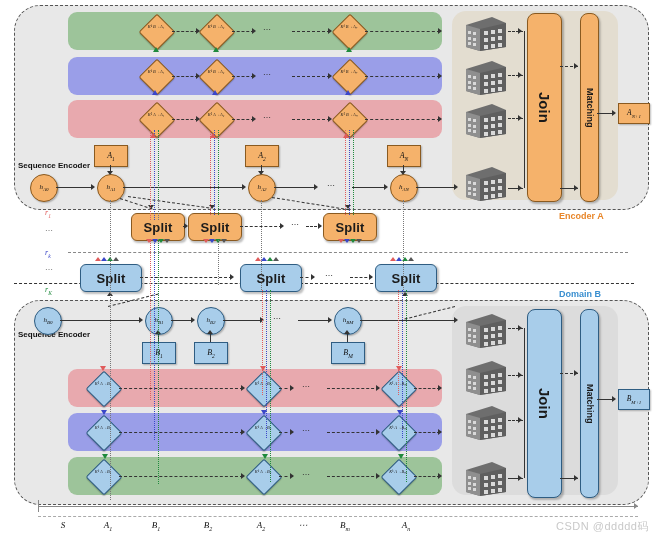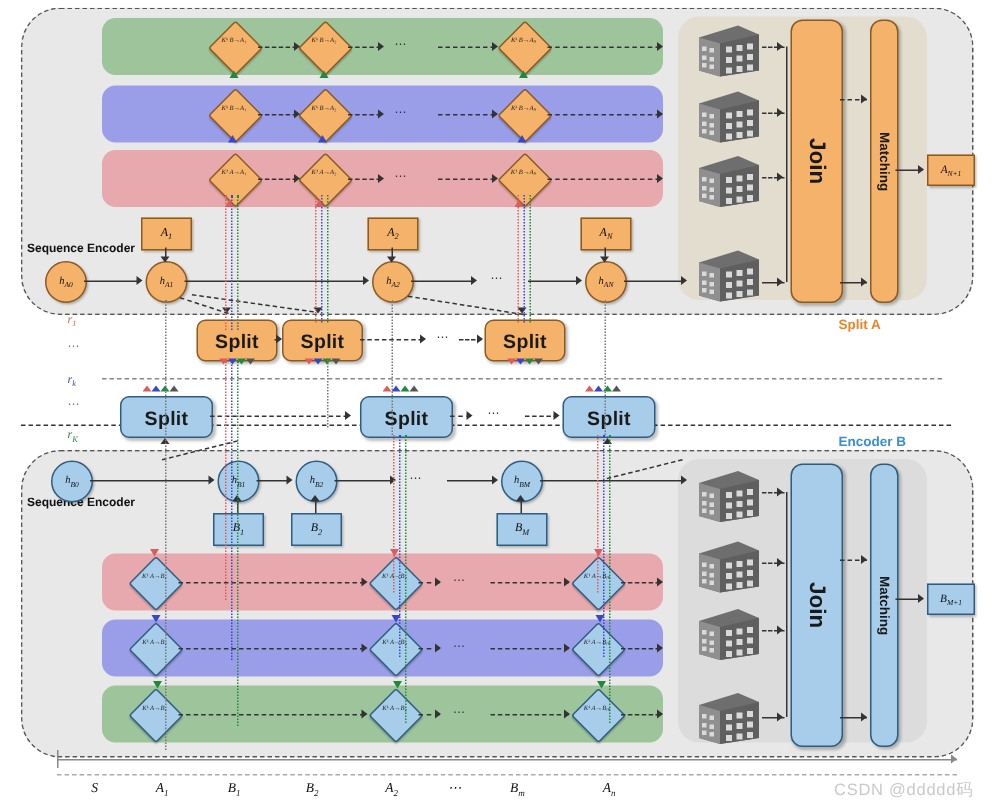--- a/index.html
+++ b/index.html
@@ -374,21 +374,21 @@
   <div class="tall small" style="left:580px;top:13px;width:17px;height:187px;">
     <span>Matching</span>
   </div>
   <div class="hline" style="left:597px;top:113px;width:18px;"></div>
   <div class="harrow" style="left:612px;top:110px;"></div>
 
   <div class="obox" style="left:618px;top:103px;">
     <span>A<sub>N+1</sub></span>
     </div>
 
-  <div class="domlab" style="left:559px;top:211px;">Split A</div>
+  <div class="domlab" style="left:559px;top:211px;">Encoder A</div>
 
   <div class="rlab" style="left:45px;top:208px;color:#e05b5b;">
     <span>r<sub>1</sub></span></div>
   <div class="dots" style="left:45px;top:226px;color:#777;">⋯</div>
   <div class="rlab" style="left:45px;top:248px;color:#3a46c8;">
     <span>r<sub>k</sub></span></div>
   <div class="dots" style="left:45px;top:265px;color:#777;">⋯</div>
   <div class="rlab" style="left:45px;top:285px;color:#1f8a3c;">
     <span>r<sub>K</sub></span></div>
 
@@ -640,21 +640,21 @@
   <div class="tall bl small" style="left:580px;top:309px;width:17px;height:187px;">
     <span>Matching</span>
   </div>
   <div class="hline" style="left:597px;top:399px;width:18px;"></div>
   <div class="harrow" style="left:612px;top:396px;"></div>
 
   <div class="obox bl" style="left:618px;top:389px;">
     <span>B<sub>M+1</sub></span>
     </div>
 
-  <div class="domlab b" style="left:559px;top:289px;">Encoder B</div>
+  <div class="domlab b" style="left:559px;top:289px;">Domain B</div>
 
   <div class="cdot" style="left:150px;top:130px;height:90px;border-color:#e05b5b;"></div>
   <div class="cdot" style="left:154px;top:130px;height:90px;border-color:#3a46c8;"></div>
   <div class="cdot" style="left:158px;top:130px;height:90px;border-color:#1f8a3c;"></div>
   <div class="cdot" style="left:150px;top:240px;height:160px;border-color:#e05b5b;"></div>
   <div class="cdot" style="left:154px;top:240px;height:200px;border-color:#3a46c8;"></div>
   <div class="cdot" style="left:158px;top:240px;height:244px;border-color:#1f8a3c;"></div>
 
   <div class="cdot" style="left:210px;top:130px;height:85px;border-color:#e05b5b;"></div>
   <div class="cdot" style="left:214px;top:130px;height:85px;border-color:#3a46c8;"></div>

